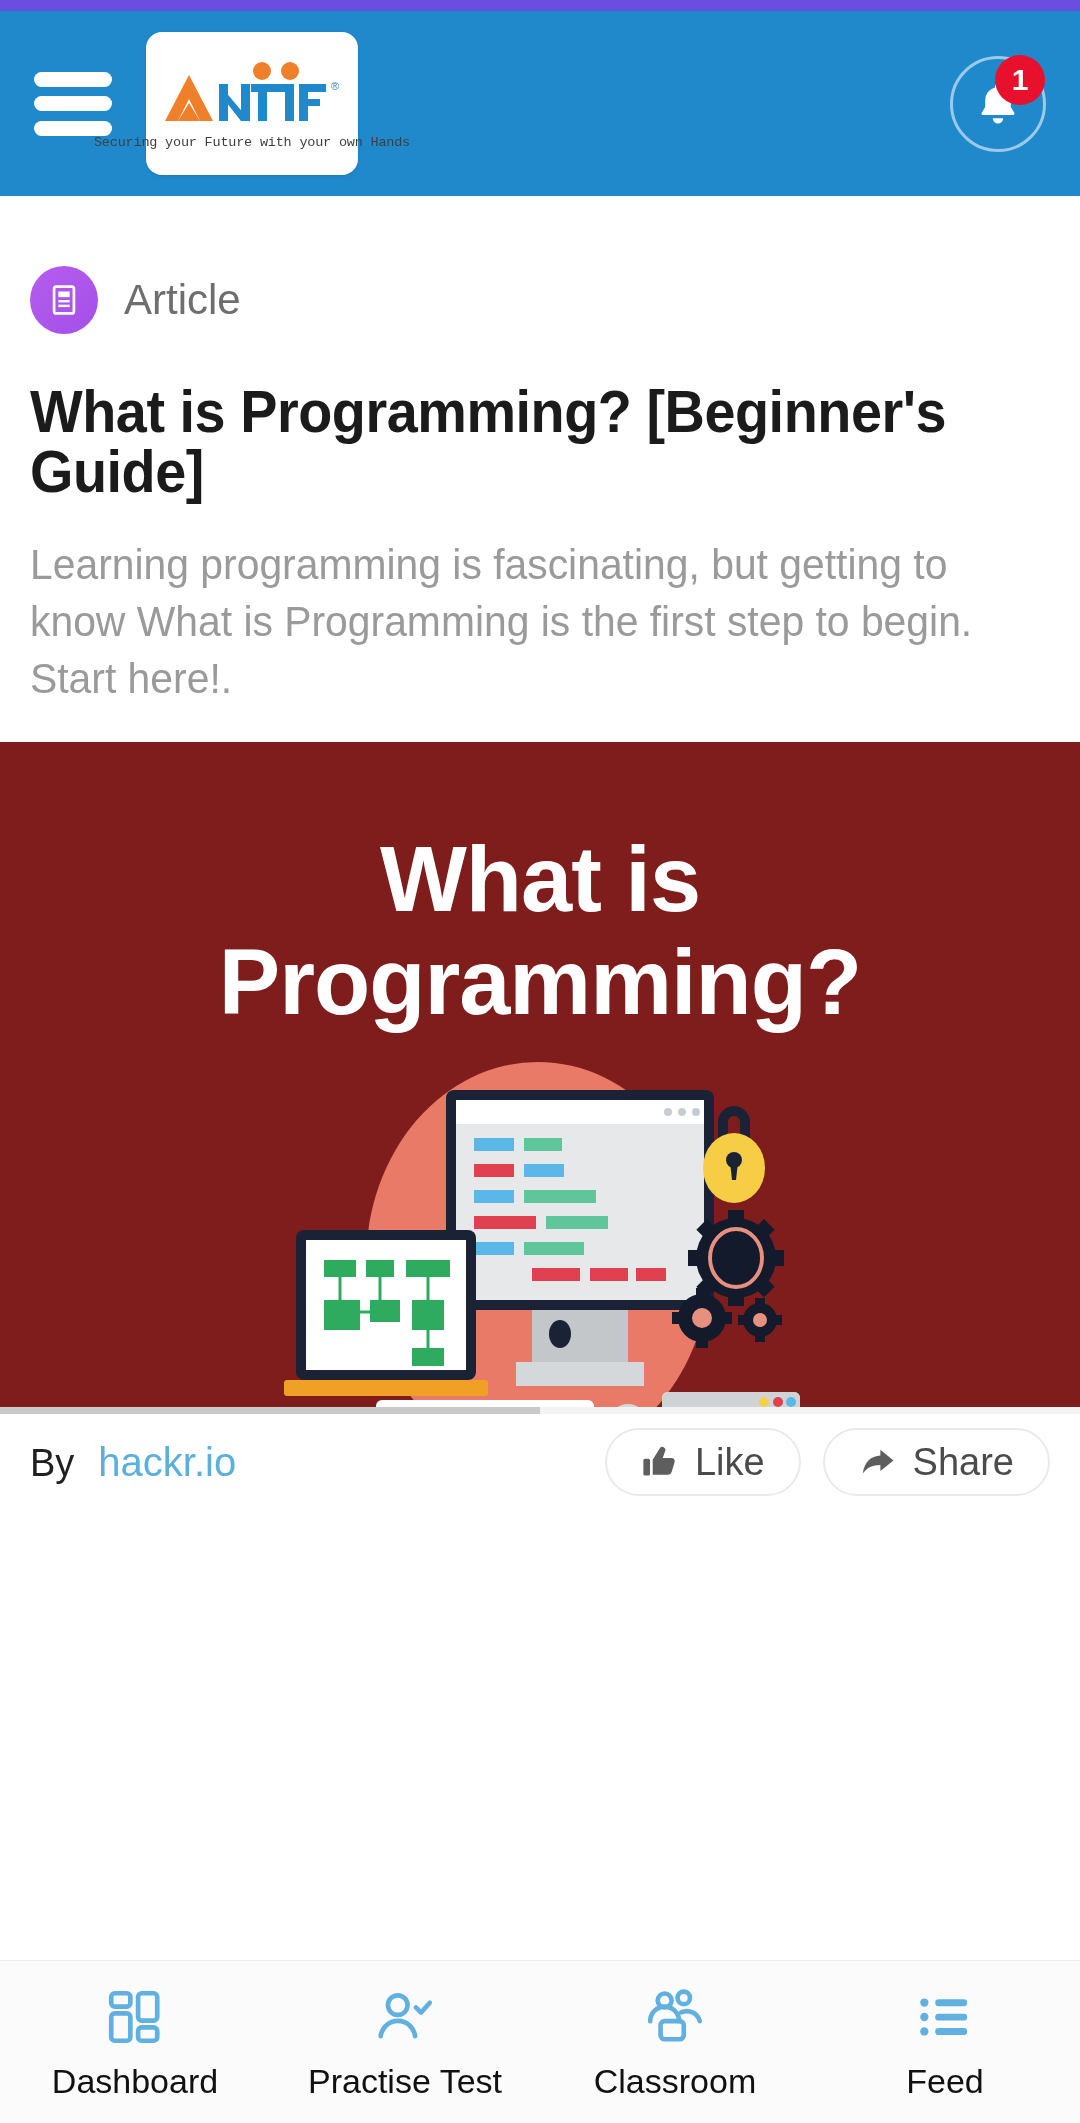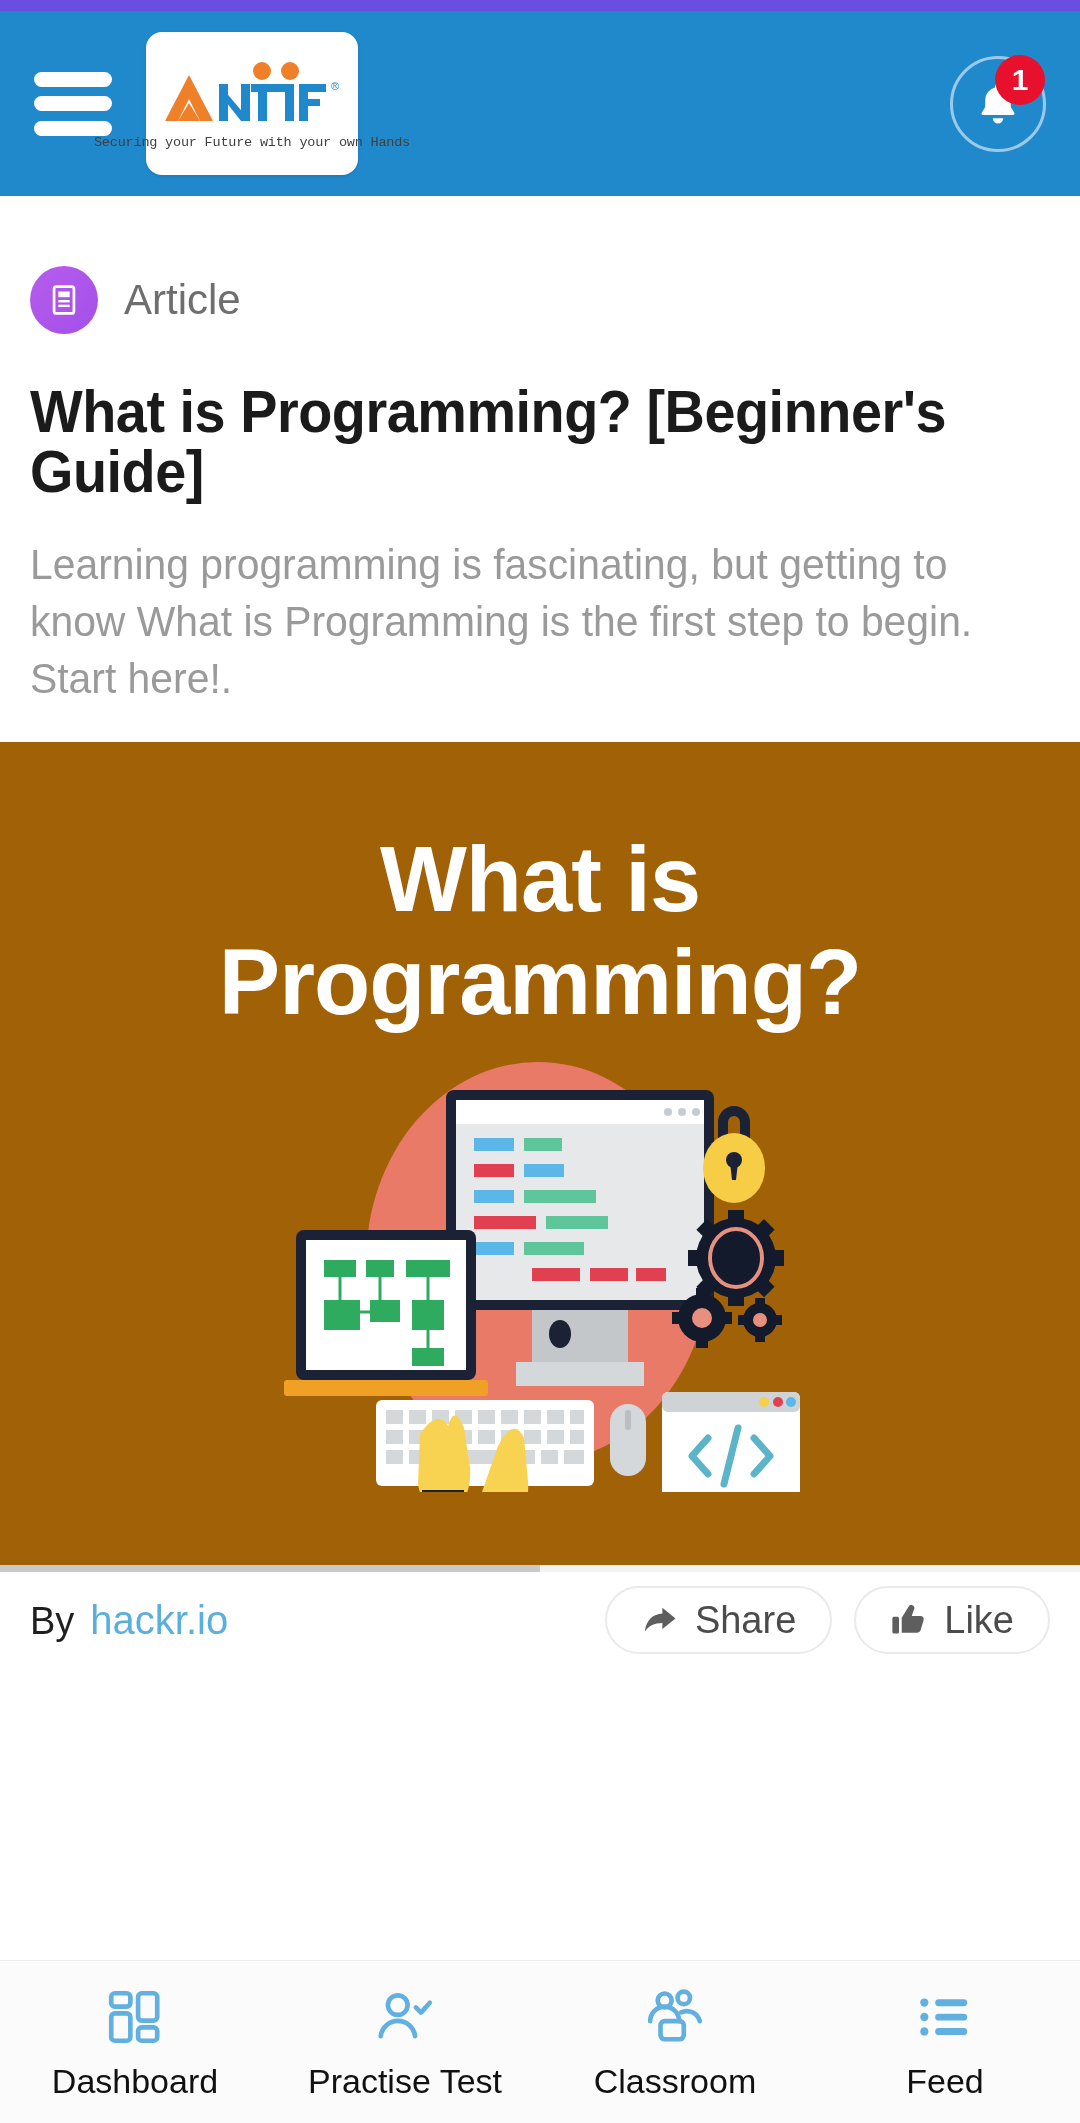--- a/index.html
+++ b/index.html
@@ -70,41 +70,41 @@
     transform: scaleX(.93); transform-origin: left center;
   }
   .article-desc {
     margin-top: 34px; font-size: 43px; line-height: 1.32; color:#9a9a9a;
     font-family: "Liberation Sans Narrow","Liberation Sans", sans-serif;
     transform: scaleX(.95); transform-origin: left center;
   }
 
   
   .hero {
-    margin-top: 36px; width: 1080px; height: 823px;
-    background: #a16207; position: relative; overflow: hidden;
+    margin-top: 36px; width: 1080px; height: 665px;
+    background: #7f1d1d; position: relative; overflow: hidden;
   }
   .hero-h1 {
     position:absolute; top: 86px; left:0; right:0; text-align:center;
     color:#fff; font-weight: bold; font-size: 92px; line-height: 1.12;
     font-family:"Liberation Sans Narrow","Liberation Sans", sans-serif;
     letter-spacing: -1px;
   }
   .hero-art { position:absolute; left:0; right:0; top: 320px; height: 450px; }
   .hero-art svg { display:block; margin: 0 auto; }
 
   
   .scroll-hint { height: 7px; width: 1080px; background:#f3f3f3; position:relative; }
   .scroll-hint i { position:absolute; left:0; top:0; height:7px; width:540px; background:#c9c9c9; display:block; }
 
   .byline-row {
     height: 96px; display:flex; align-items:center; padding: 0 30px;
     background:#fff;
   }
-  .byline { display:flex; align-items:baseline; gap: 16px; }
+  .byline { display:flex; align-items:baseline; gap: 24px; }
   .by-word { font-size: 38px; color:#1f1f1f; }
   .by-src { font-size: 40px; color:#5aafdd; }
   .actions { margin-left:auto; display:flex; gap: 22px; }
   .pill {
     display:flex; align-items:center; gap: 16px;
     height: 68px; padding: 0 34px; border-radius: 34px;
     border: 2px solid #eaeaea; background:#fff; cursor:pointer;
   }
   .pill-label { font-size: 38px; color:#4b4b4b; }
 
@@ -348,31 +348,31 @@
 
   <div class="byline-row">
     <div class="byline">
       <span class="by-word">By</span>
       <span class="by-src">hackr.io</span>
     </div>
 
     <div class="actions">
       <div class="pill">
         <svg width="38" height="38" viewBox="0 0 24 24" fill="#5e5e5e">
-          <path d="M13.5 4.2 v3.7 C7.6 8.3 3.4 11.7 2.4 19.2 c2.6 -3.6 6 -5.3 11.1 -5.3 v3.8 L21.8 11 z"></path>
-        </svg>
-        <span class="pill-label">Share</span>
+          <rect x="1.5" y="10" width="4.2" height="10.5" rx="1"></rect>
+          <path d="M7.4 10.6 L12 3.2 a1.9 1.9 0 0 1 3.2 2 l-1.5 4.3 h5.6 a2 2 0 0 1 1.9 2.6 l-1.8 6.1 a2.6 2.6 0 0 1 -2.5 1.8 H7.4 z"></path>
+        </svg>
+        <span class="pill-label">Like</span>
       </div>
 
       <div class="pill">
         <svg width="38" height="38" viewBox="0 0 24 24" fill="#5e5e5e">
-          <rect x="1.5" y="10" width="4.2" height="10.5" rx="1"></rect>
-          <path d="M7.4 10.6 L12 3.2 a1.9 1.9 0 0 1 3.2 2 l-1.5 4.3 h5.6 a2 2 0 0 1 1.9 2.6 l-1.8 6.1 a2.6 2.6 0 0 1 -2.5 1.8 H7.4 z"></path>
-        </svg>
-        <span class="pill-label">Like</span>
+          <path d="M13.5 4.2 v3.7 C7.6 8.3 3.4 11.7 2.4 19.2 c2.6 -3.6 6 -5.3 11.1 -5.3 v3.8 L21.8 11 z"></path>
+        </svg>
+        <span class="pill-label">Share</span>
       </div>
     </div>
   </div>
 
   <div class="bottomnav">
 
     <div class="navitem">
       <span class="navicon">
         <svg width="62" height="62" viewBox="0 0 24 24" fill="none" stroke="#62b0e0" stroke-width="1.8">
           <rect x="2.8" y="2.8" width="7.4" height="5.2" rx="1.4"></rect>

